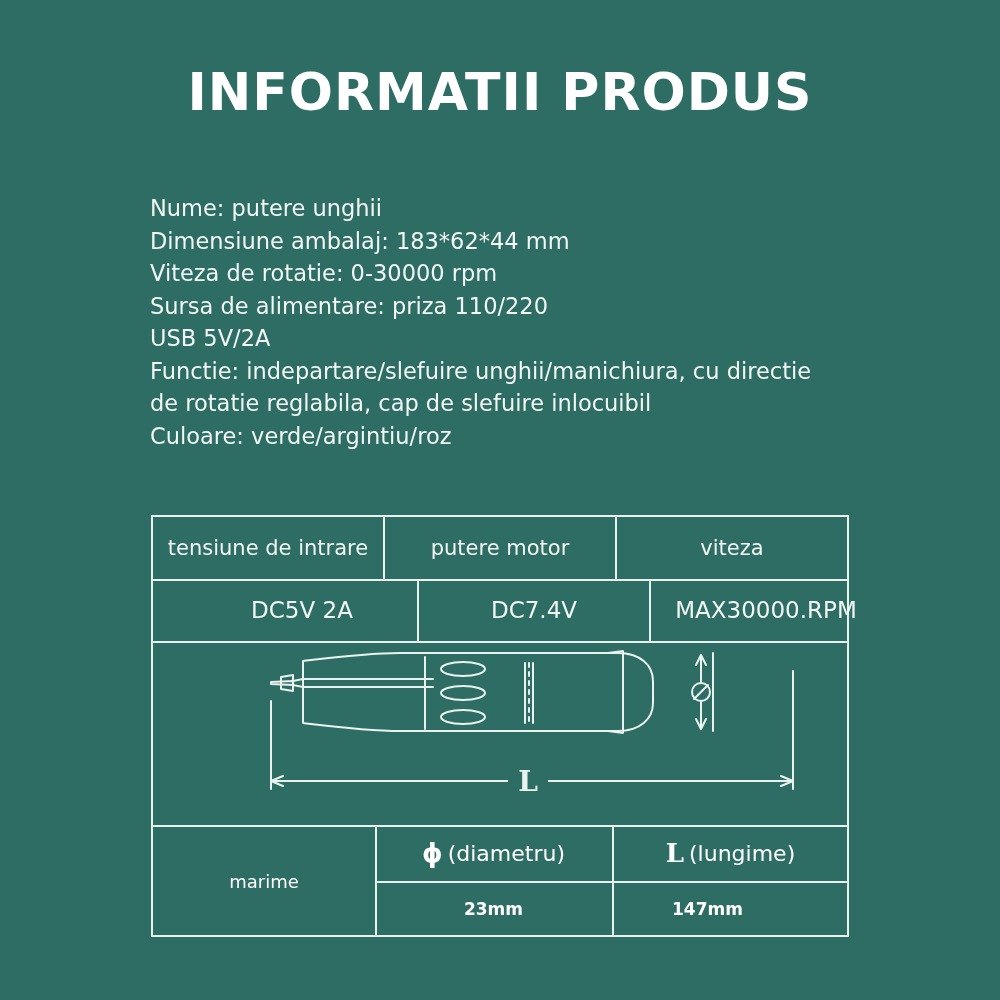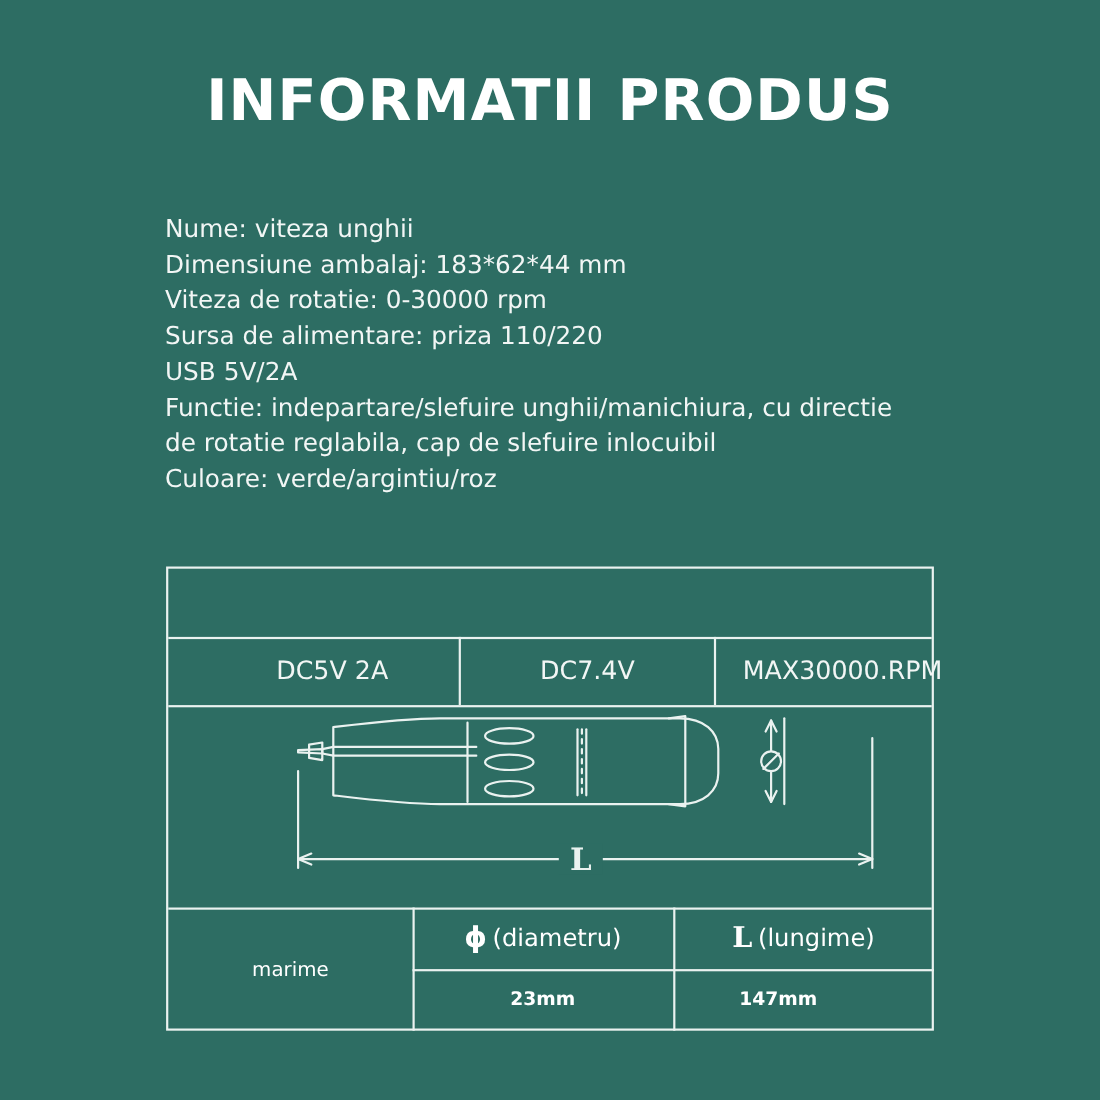--- a/index.html
+++ b/index.html
@@ -161,32 +161,37 @@
   }
 </style>
 </head>
 <body>
 
 <div class="page">
 
   <div class="title">INFORMATII PRODUS</div>
 
   <div class="specs">
-    <div>Nume: viteza unghii</div>
+    <div>Nume: putere unghii</div>
     <div>Dimensiune ambalaj: 183*62*44 mm</div>
     <div>Viteza de rotatie: 0-30000 rpm</div>
     <div>Sursa de alimentare: priza 110/220</div>
     <div>USB 5V/2A</div>
     <div>Functie: indepartare/slefuire unghii/manichiura, cu directie</div>
     <div>de rotatie reglabila, cap de slefuire inlocuibil</div>
     <div>Culoare: verde/argintiu/roz</div>
   </div>
 
   <div class="table">
 
+    <div class="row1">
+      <div class="cell">tensiune de intrare</div>
+      <div class="cell sep">putere motor</div>
+      <div class="cell sep">viteza</div>
+    </div>
 
     <div class="hline" style="top:62px;"></div>
 
     <div class="row2">
       <div class="cell">DC5V 2A</div>
       <div class="cell sep">DC7.4V</div>
       <div class="cell sep">MAX30000.RPM</div>
     </div>
 
     <div class="hline" style="top:124px;"></div>

